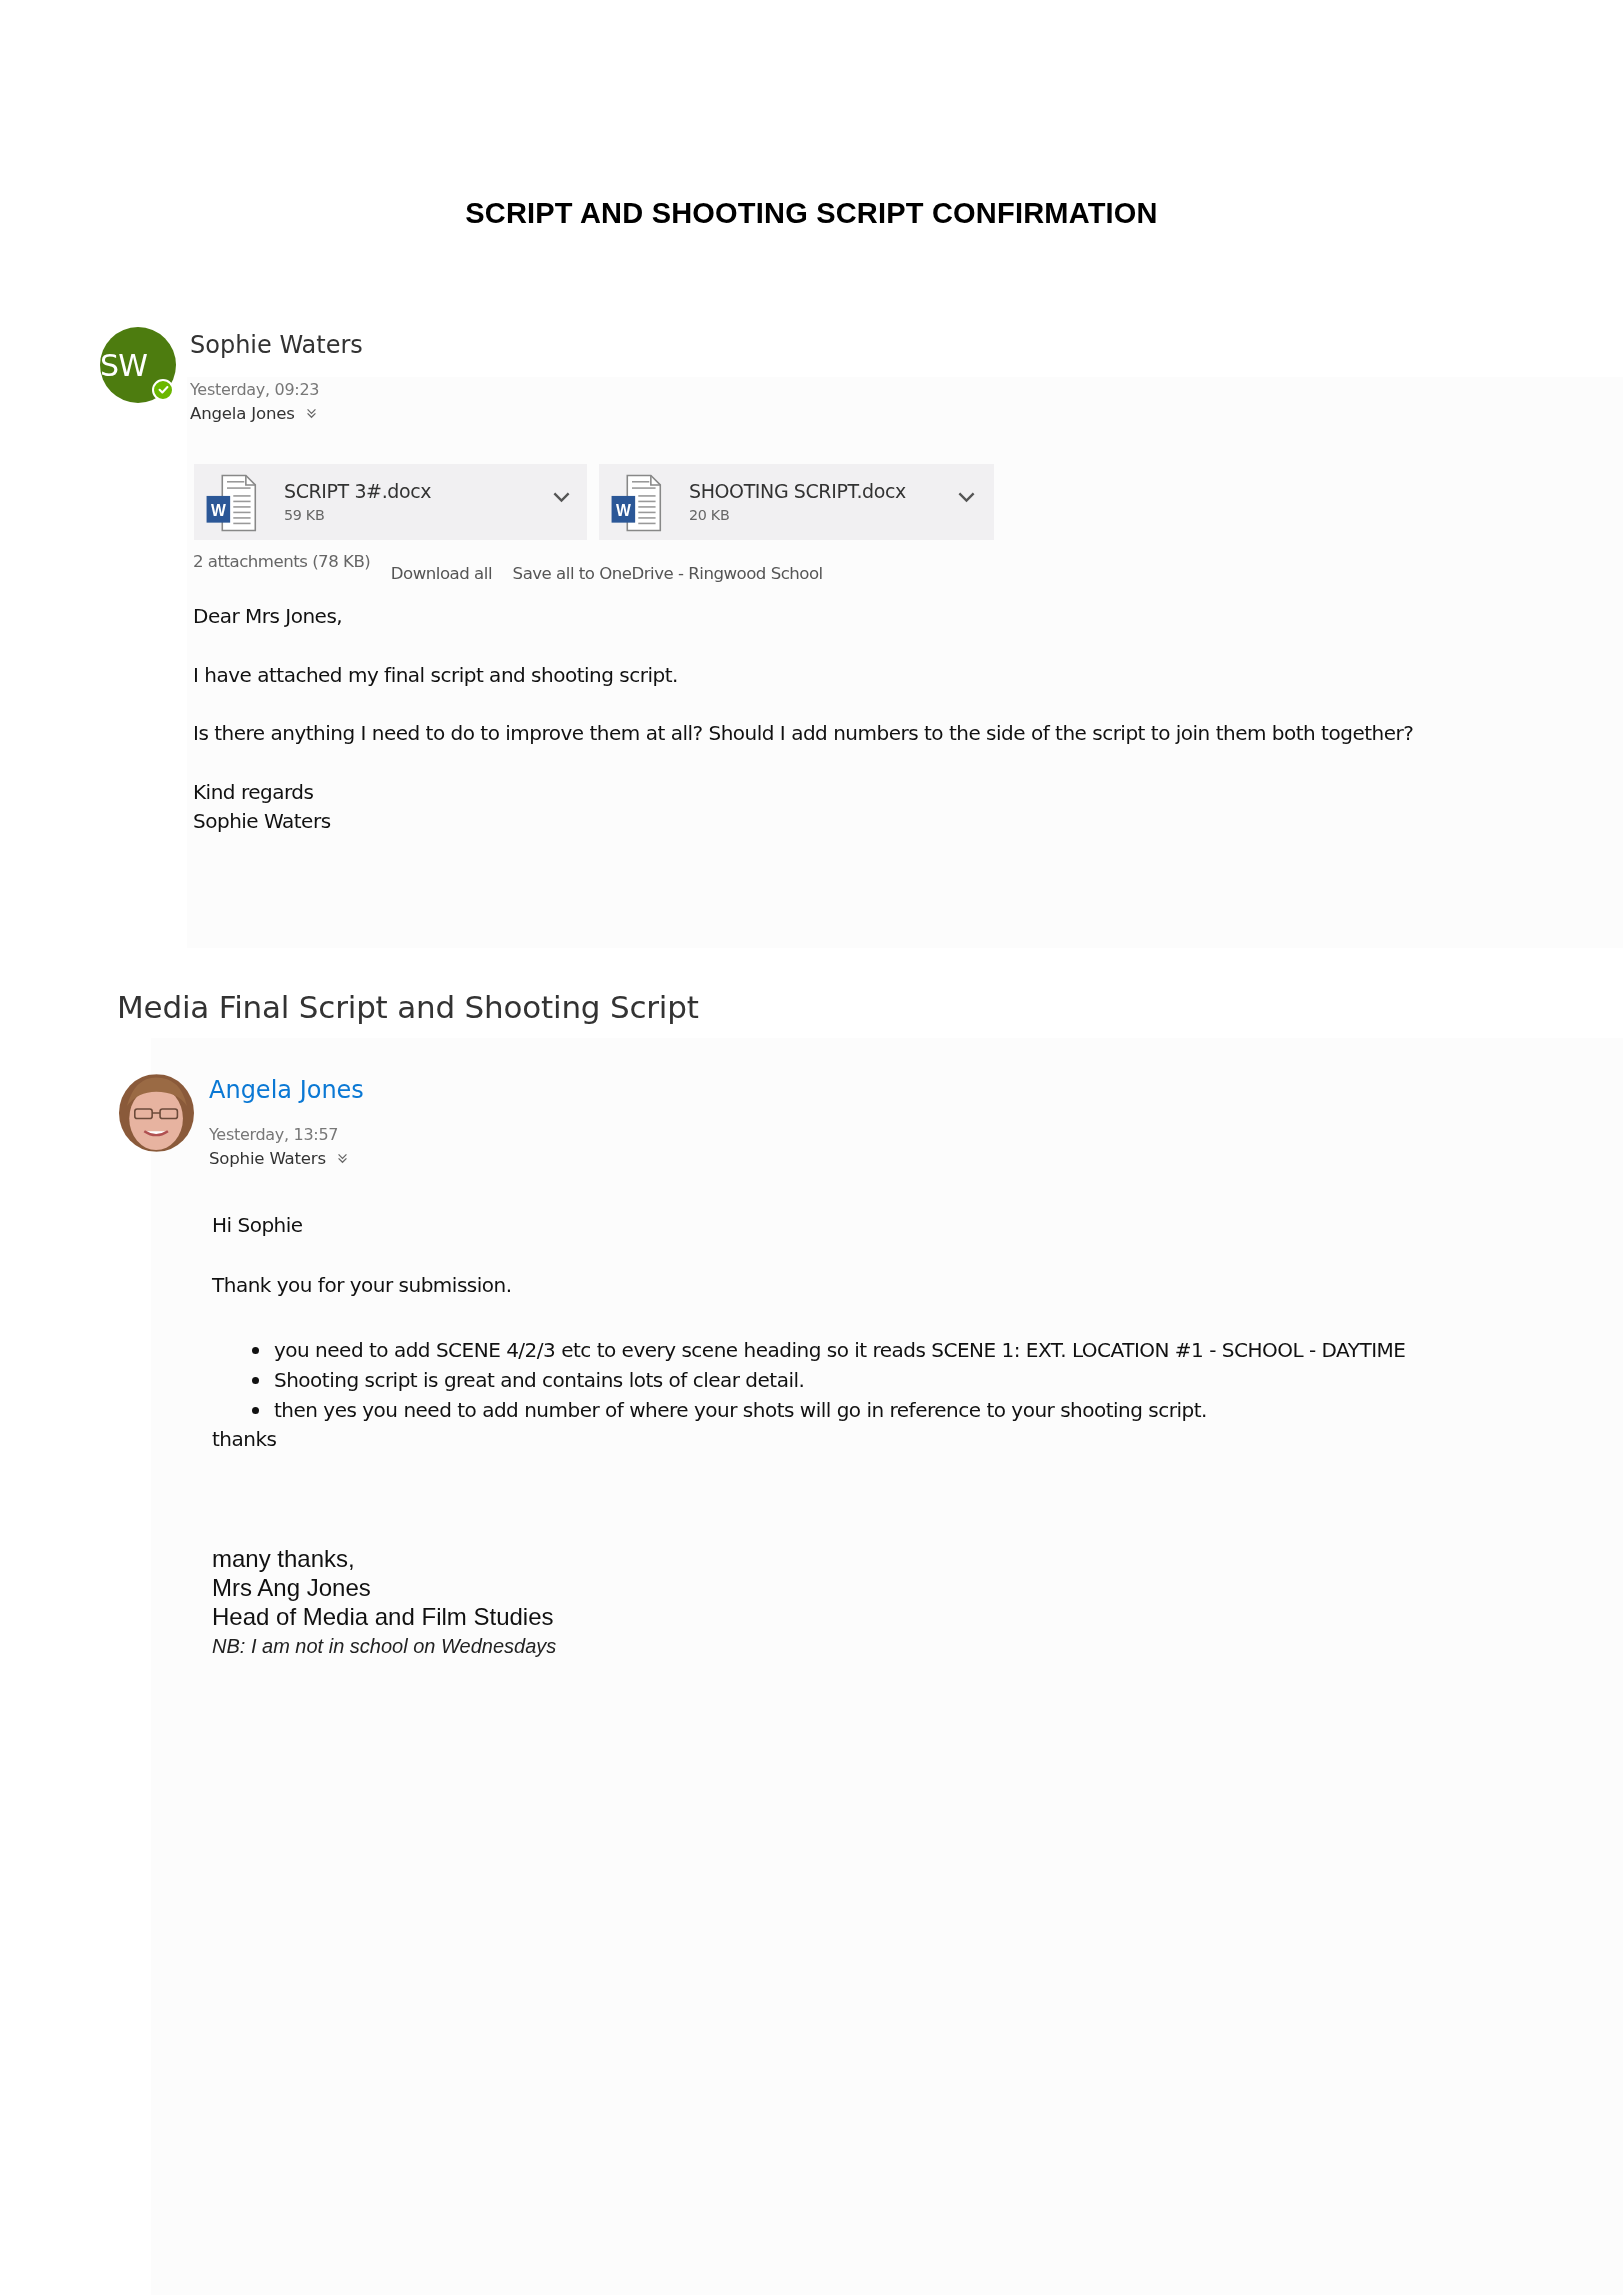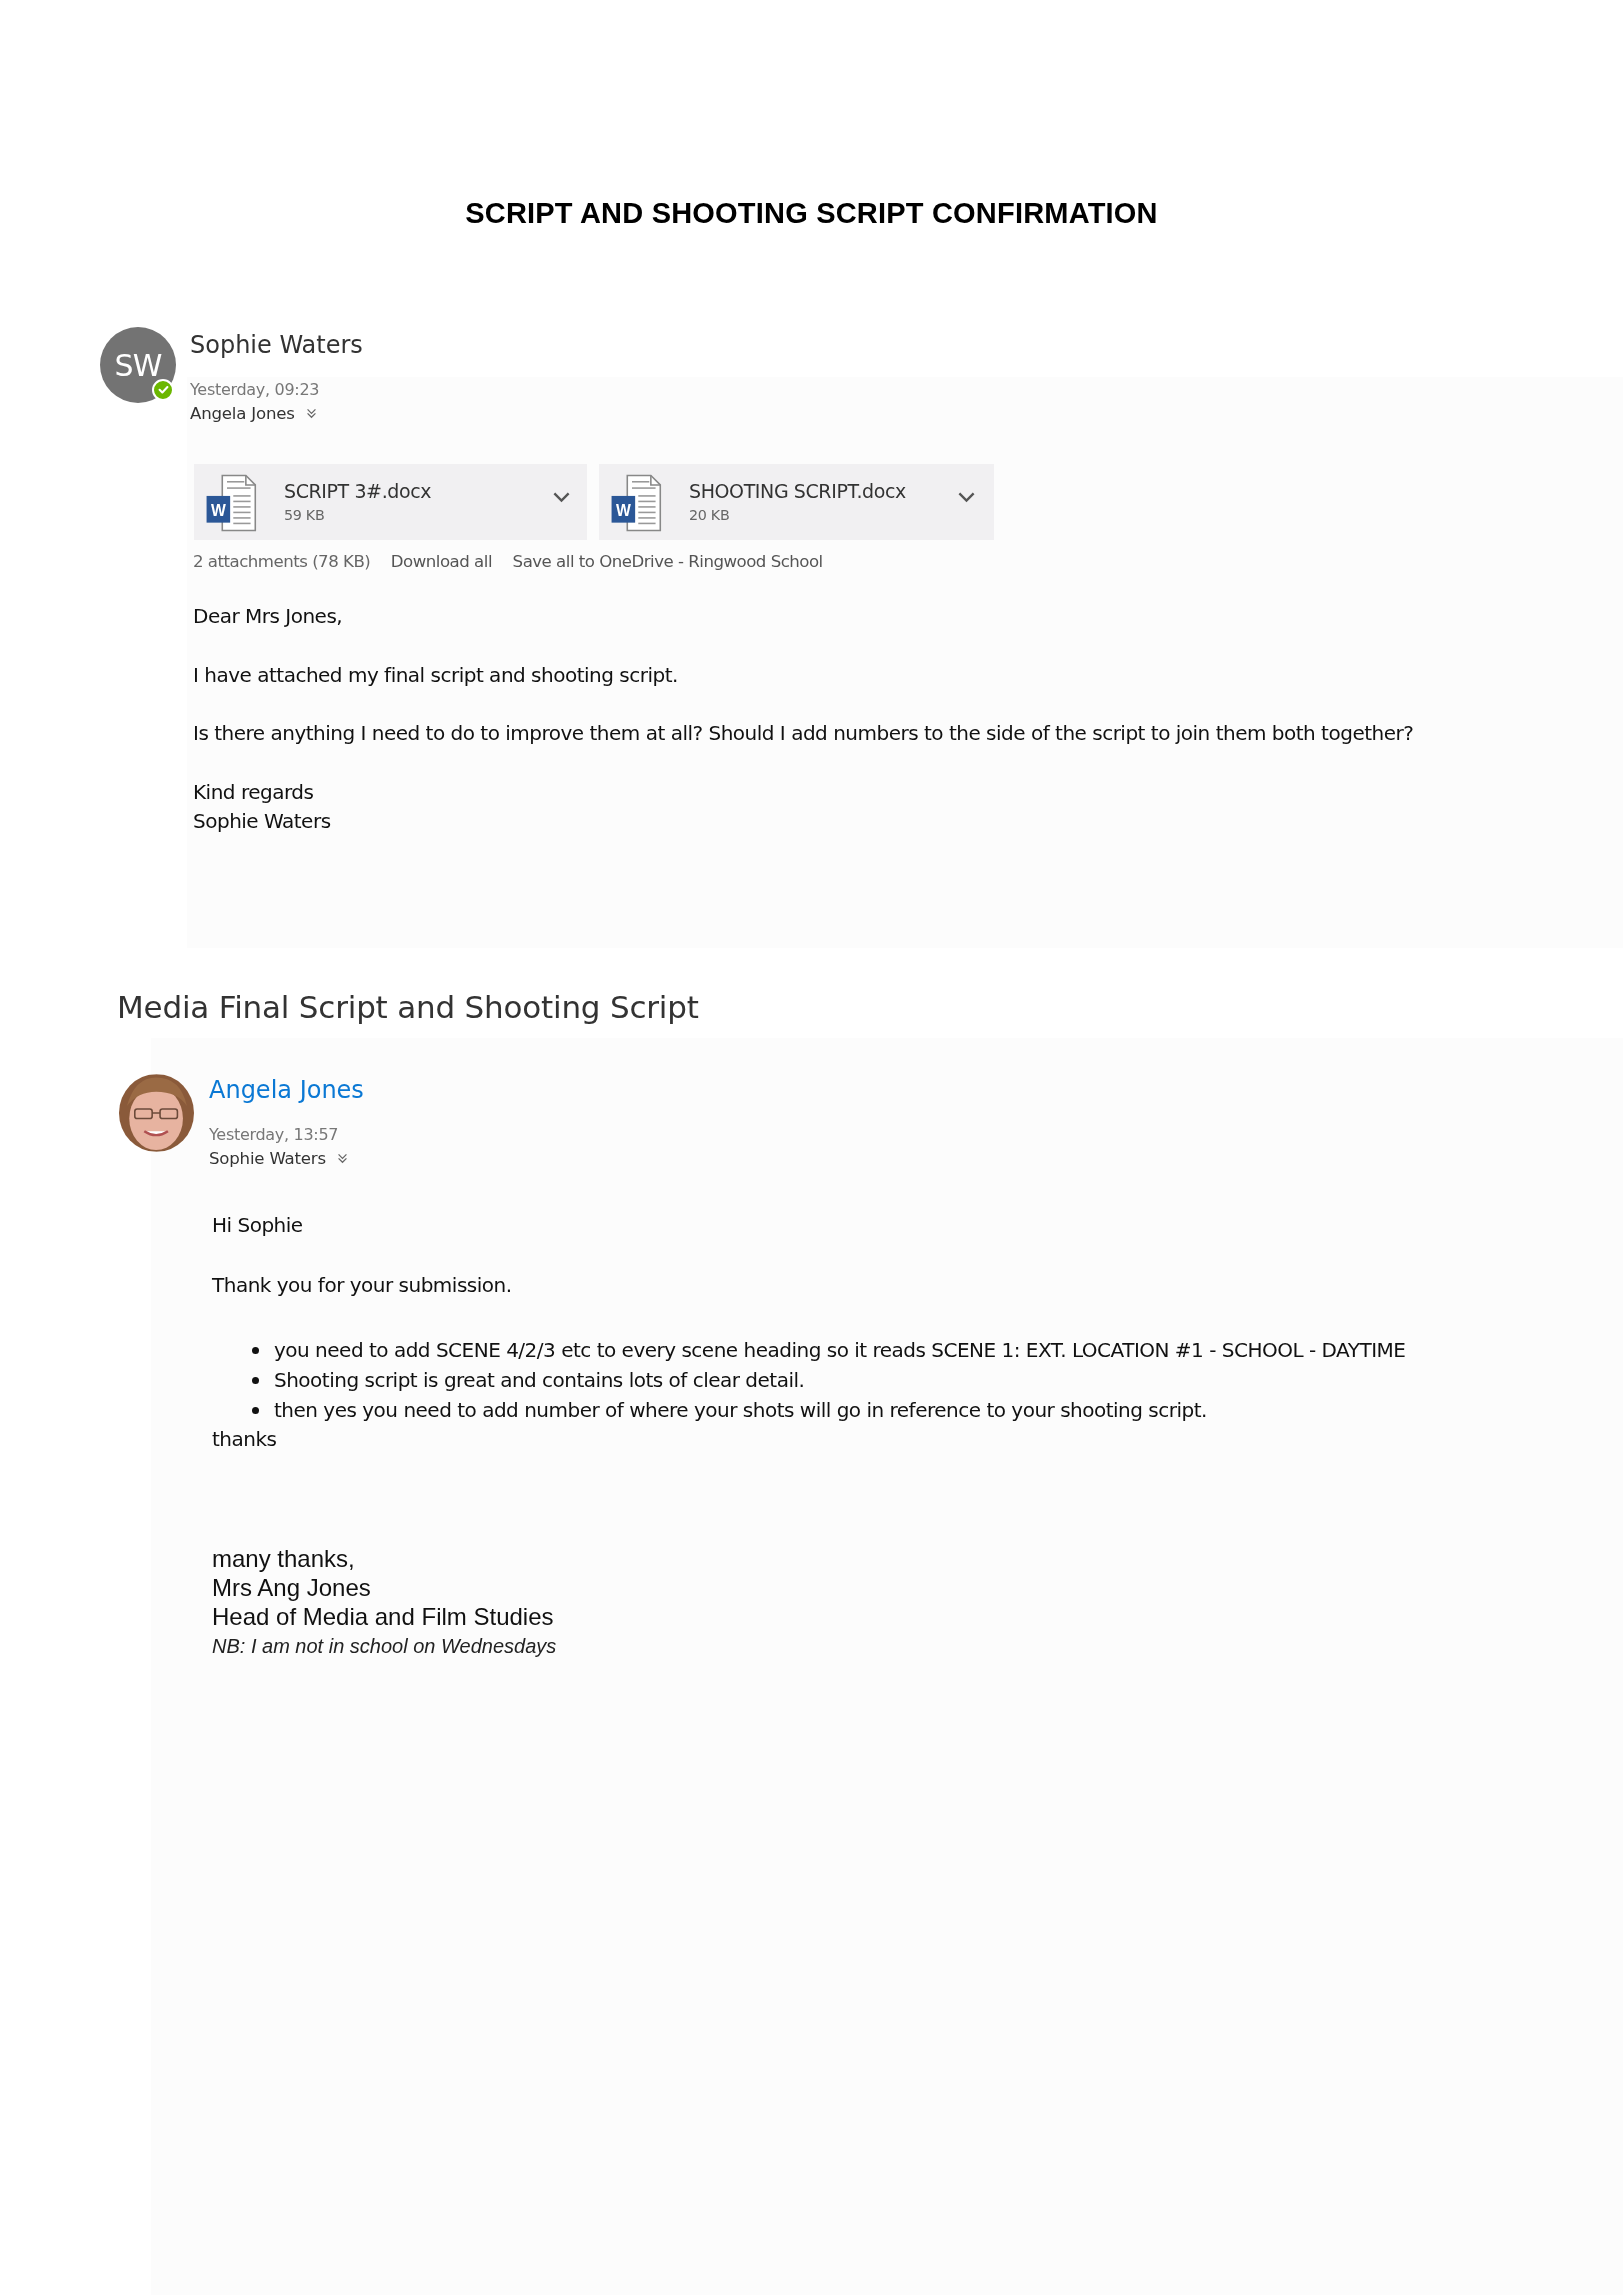--- a/index.html
+++ b/index.html
@@ -43,26 +43,26 @@
       background: #fcfcfc;
     }
 
     .avatar-sw {
       position: absolute;
       left: 100px;
       top: 327px;
       width: 76px;
       height: 76px;
       border-radius: 50%;
-      background: #737373;
+      background: #4d7c0f;
       color: #fff;
       font-size: 30px;
       display: flex;
       align-items: center;
-      justify-content: center;
+      justify-content: flex-start;
       font-family: "DejaVu Sans", sans-serif;
       letter-spacing: -0.8px;
     }
     .presence {
       position: absolute;
       left: 152px;
       top: 379px;
       width: 22px;
       height: 22px;
       border-radius: 50%;
@@ -132,21 +132,21 @@
       left: 193px;
       top: 552px;
       display: flex;
       gap: 20.6px;
       font-family: "DejaVu Sans", sans-serif;
       font-size: 16.6px;
       color: #666;
       white-space: nowrap;
       letter-spacing: -0.5px;
     }
-    .att-footer .action { color: #555; cursor: pointer; }
+    .att-footer .action { color: #555; cursor: pointer; margin-top: 12px; }
 
     .body-text {
       position: absolute;
       font-family: "DejaVu Sans", sans-serif;
       font-size: 20px;
       color: #111;
       white-space: nowrap;
       letter-spacing: -0.5px;
     }
 

